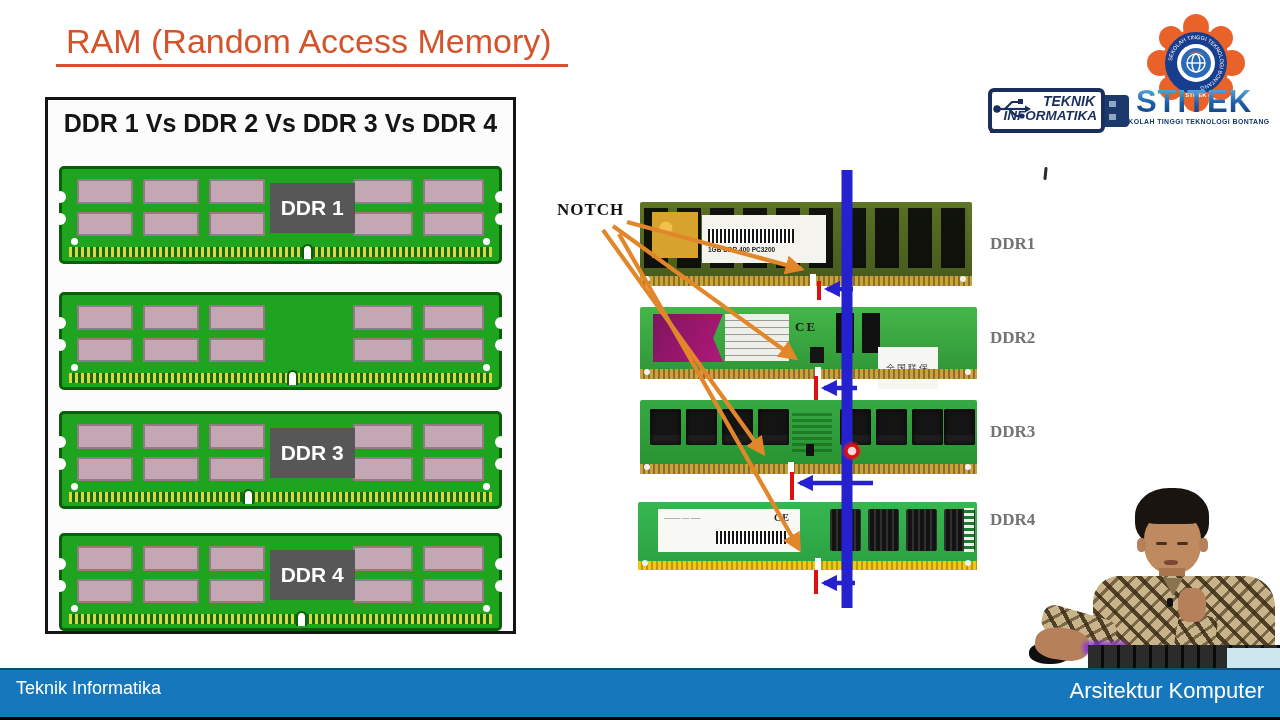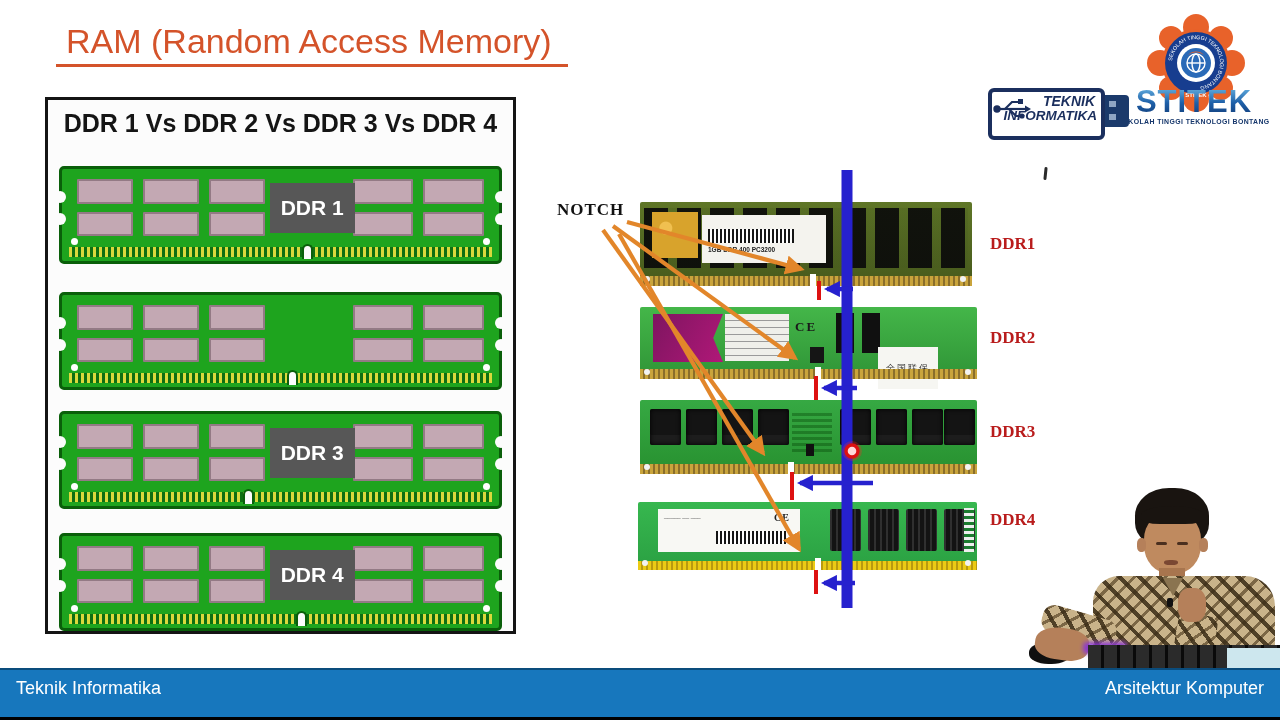--- a/index.html
+++ b/index.html
@@ -5,21 +5,21 @@
   html,body{margin:0;padding:0;background:#e8e8e8;}
   .stage{position:relative;width:1280px;height:720px;background:#ffffff;overflow:hidden;
          font-family:"Liberation Sans",sans-serif;}
 
   
   .slide-title-wrap{position:absolute;left:56px;right:16px;top:22px;text-align:left;}
   .slide-title{display:inline-block;color:#d4532a;font-size:34px;font-weight:500;
                padding:0 16px 3px 10px;border-bottom:3px solid #d4532a;letter-spacing:0px;}
 
   
-  .ti-badge{position:absolute;left:988px;top:88px;width:117px;height:52px;background:#fff;
+  .ti-badge{position:absolute;left:988px;top:88px;width:117px;height:45px;background:#fff;
             border:4px solid #1b2f5e;border-radius:6px;box-sizing:border-box;z-index:3;}
   .ti-badge .txt{position:absolute;right:4px;top:2px;width:100%;text-align:right;
                  color:#1b2f5e;font-style:italic;font-weight:bold;line-height:1.05;}
   .ti-badge .l1{font-size:14px;padding-right:2px;}
   .ti-badge .l2{font-size:13.5px;letter-spacing:0;}
   .usb-conn{position:absolute;left:1101px;top:95px;width:28px;height:32px;background:#1b3a6b;
             border-radius:0 4px 4px 0;z-index:2;}
   .usb-conn i{position:absolute;left:8px;width:7px;height:6px;background:#8fa6c4;}
   .usb-conn i.a{top:6px;} .usb-conn i.b{top:19px;}
   .ti-redbar{position:absolute;left:990px;top:129px;width:84px;height:4px;background:#7a1010;}
@@ -57,21 +57,21 @@
   .hole.hl{left:2%;} .hole.hr{right:2%;}
   .cut{position:absolute;width:12px;height:12px;border-radius:50%;background:#fcfcfc;}
   .cut.c1{left:-8px;top:24%;} .cut.c2{left:-8px;top:48%;}
   .cut.c3{right:-8px;top:24%;} .cut.c4{right:-8px;top:48%;}
 
   
   .right-figure{position:absolute;left:555px;top:150px;width:510px;height:480px;}
   .notch-label{position:absolute;left:2px;top:50px;font-family:"Liberation Serif",serif;
                font-weight:bold;font-size:17px;color:#111;letter-spacing:1px;}
   .rlabel{position:absolute;left:435px;width:72px;font-family:"Liberation Serif",serif;
-          font-weight:bold;font-size:17px;color:#b91c1c;}
+          font-weight:bold;font-size:17px;color:#737373;}
   .rmod{position:absolute;box-sizing:border-box;border-radius:2px;}
   .rmod .gpins{position:absolute;left:0;right:0;bottom:0;height:10px;
         background:repeating-linear-gradient(90deg,#c9a43c 0 3px,#8a6e2a 3px 5px);}
   .rmod .rnotch{position:absolute;bottom:-1px;width:6px;height:13px;background:#fff;}
   .rmod .rhole{position:absolute;bottom:4px;width:6px;height:6px;border-radius:50%;background:#f2f2f2;}
 
   .ddr1{left:85px;top:52px;width:332px;height:84px;background:linear-gradient(180deg,#5f7627,#46591c);}
   .ddr1 .chipband{position:absolute;left:4px;right:4px;top:6px;height:60px;
         background:repeating-linear-gradient(90deg,rgba(10,10,10,.92) 0 24px,rgba(70,90,30,.25) 24px 33px);}
   .ddr1 .ysticker{position:absolute;left:12px;top:10px;width:46px;height:46px;background:#d8a32c;
@@ -113,21 +113,21 @@
         background-image:repeating-linear-gradient(90deg,rgba(255,255,255,.12) 0 2px,transparent 2px 6px);}
   .ddr4 .endcol{position:absolute;right:3px;top:6px;width:10px;height:44px;
         background:repeating-linear-gradient(0deg,#eee 0 3px,#1b7c2e 3px 6px);}
 
   .overlay-svg{position:absolute;left:0;top:0;pointer-events:none;}
 
   
   .footer{position:absolute;left:0;top:668px;width:1280px;height:49px;background:#1777bd;
           border-top:2px solid #0a4c7c;box-sizing:content-box;color:#fff;}
   .footer .ltext{position:absolute;left:16px;top:8px;font-size:18px;}
-  .footer .rtext{position:absolute;right:16px;top:8px;font-size:18px;}
+  .footer .rtext{position:absolute;right:16px;top:8px;font-size:22px;}
   .bottom-edge{position:absolute;left:0;top:717px;width:1280px;height:3px;background:#000;}
 
   
   .presenter{position:absolute;left:1025px;top:480px;width:255px;height:192px;}
   .hair{position:absolute;left:110px;top:8px;width:74px;height:60px;background:#191410;
         border-radius:46% 46% 40% 42%;}
   .face{position:absolute;left:119px;top:32px;width:57px;height:62px;background:#bf8a5f;
         border-radius:44% 44% 46% 46%;}
   .fringe{position:absolute;left:116px;top:26px;width:63px;height:18px;background:#191410;
         border-radius:50% 50% 30% 30%;}

